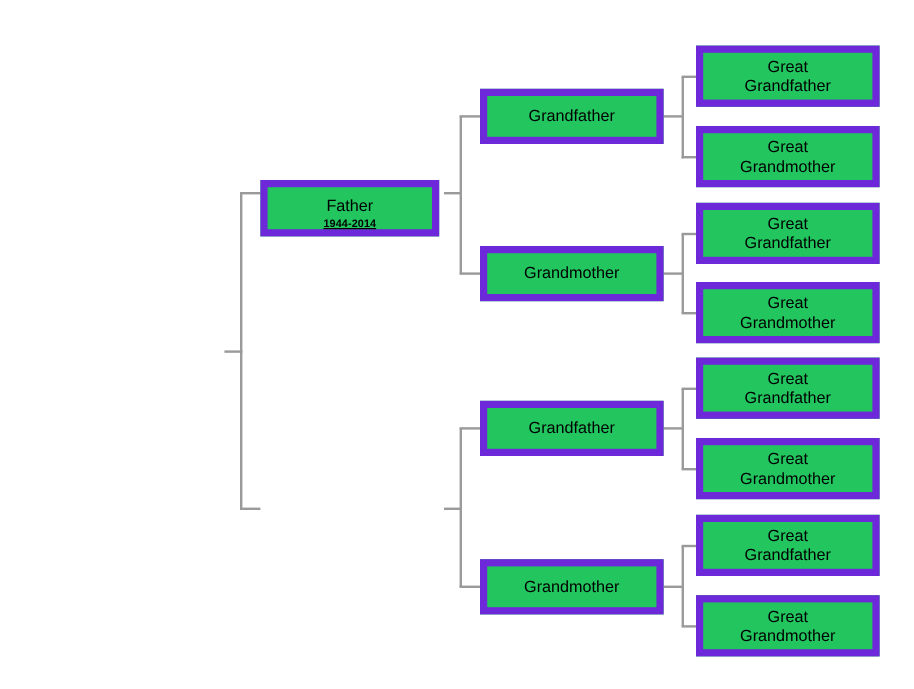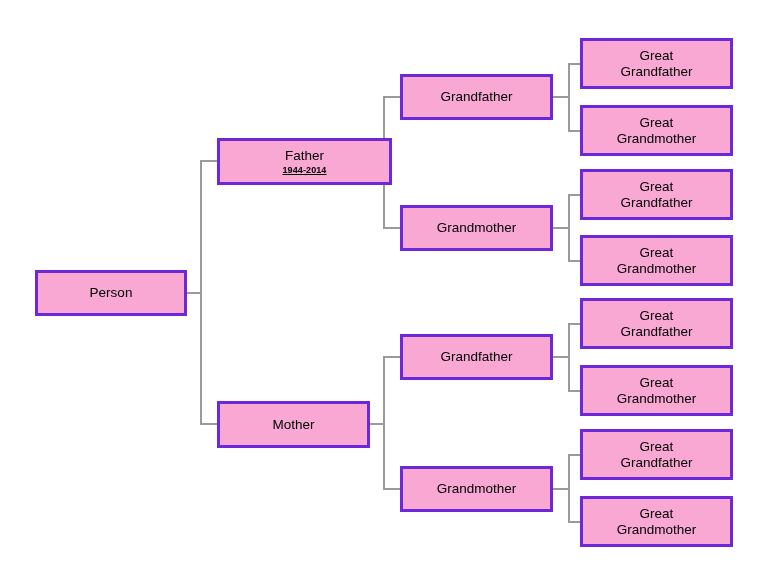--- a/index.html
+++ b/index.html
@@ -12,22 +12,22 @@
     position: relative;
     width: 762px;
     height: 574px;
     background: #ffffff;
     font-family: "Liberation Sans", sans-serif;
     overflow: hidden;
   }
   .node {
     position: absolute;
     box-sizing: border-box;
-    background: #f9a8d4;
-    border: 3px solid #6d28d9;
+    background: #22c55e;
+    border: 6px solid #6d28d9;
     display: flex;
     flex-direction: column;
     align-items: center;
     justify-content: center;
     text-align: center;
     color: #000000;
     line-height: 1.15;
   }
   .node .nm {
     font-size: 13.5px;
@@ -80,32 +80,26 @@
   <div class="conn h" style="left:553px; top:356px; width:16px;"></div>
   <div class="conn v" style="left:568px; top:324px; height:67px;"></div>
   <div class="conn h" style="left:568px; top:323px; width:14px;"></div>
   <div class="conn h" style="left:568px; top:390px; width:14px;"></div>
 
   <div class="conn h" style="left:553px; top:488px; width:16px;"></div>
   <div class="conn v" style="left:568px; top:455px; height:67px;"></div>
   <div class="conn h" style="left:568px; top:454px; width:14px;"></div>
   <div class="conn h" style="left:568px; top:521px; width:14px;"></div>
 
-  <div class="node" style="left:35px; top:270px; width:152px; height:46px;">
-    <span class="nm">Person</span>
-  </div>
 
-  <div class="node" style="left:217px; top:138px; width:175px; height:47px;">
+  <div class="node" style="left:217px; top:150px; width:149px; height:47px;justify-content:flex-end;">
     <span class="nm">Father</span>
     <span class="dt">1944-2014</span>
   </div>
 
-  <div class="node" style="left:217px; top:401px; width:153px; height:47px;">
-    <span class="nm">Mother</span>
-  </div>
 
   <div class="node" style="left:400px; top:74px; width:153px; height:46px;">
     <span class="nm">Grandfather</span>
   </div>
 
   <div class="node" style="left:400px; top:205px; width:153px; height:46px;">
     <span class="nm">Grandmother</span>
   </div>
 
   <div class="node" style="left:400px; top:334px; width:153px; height:46px;">

